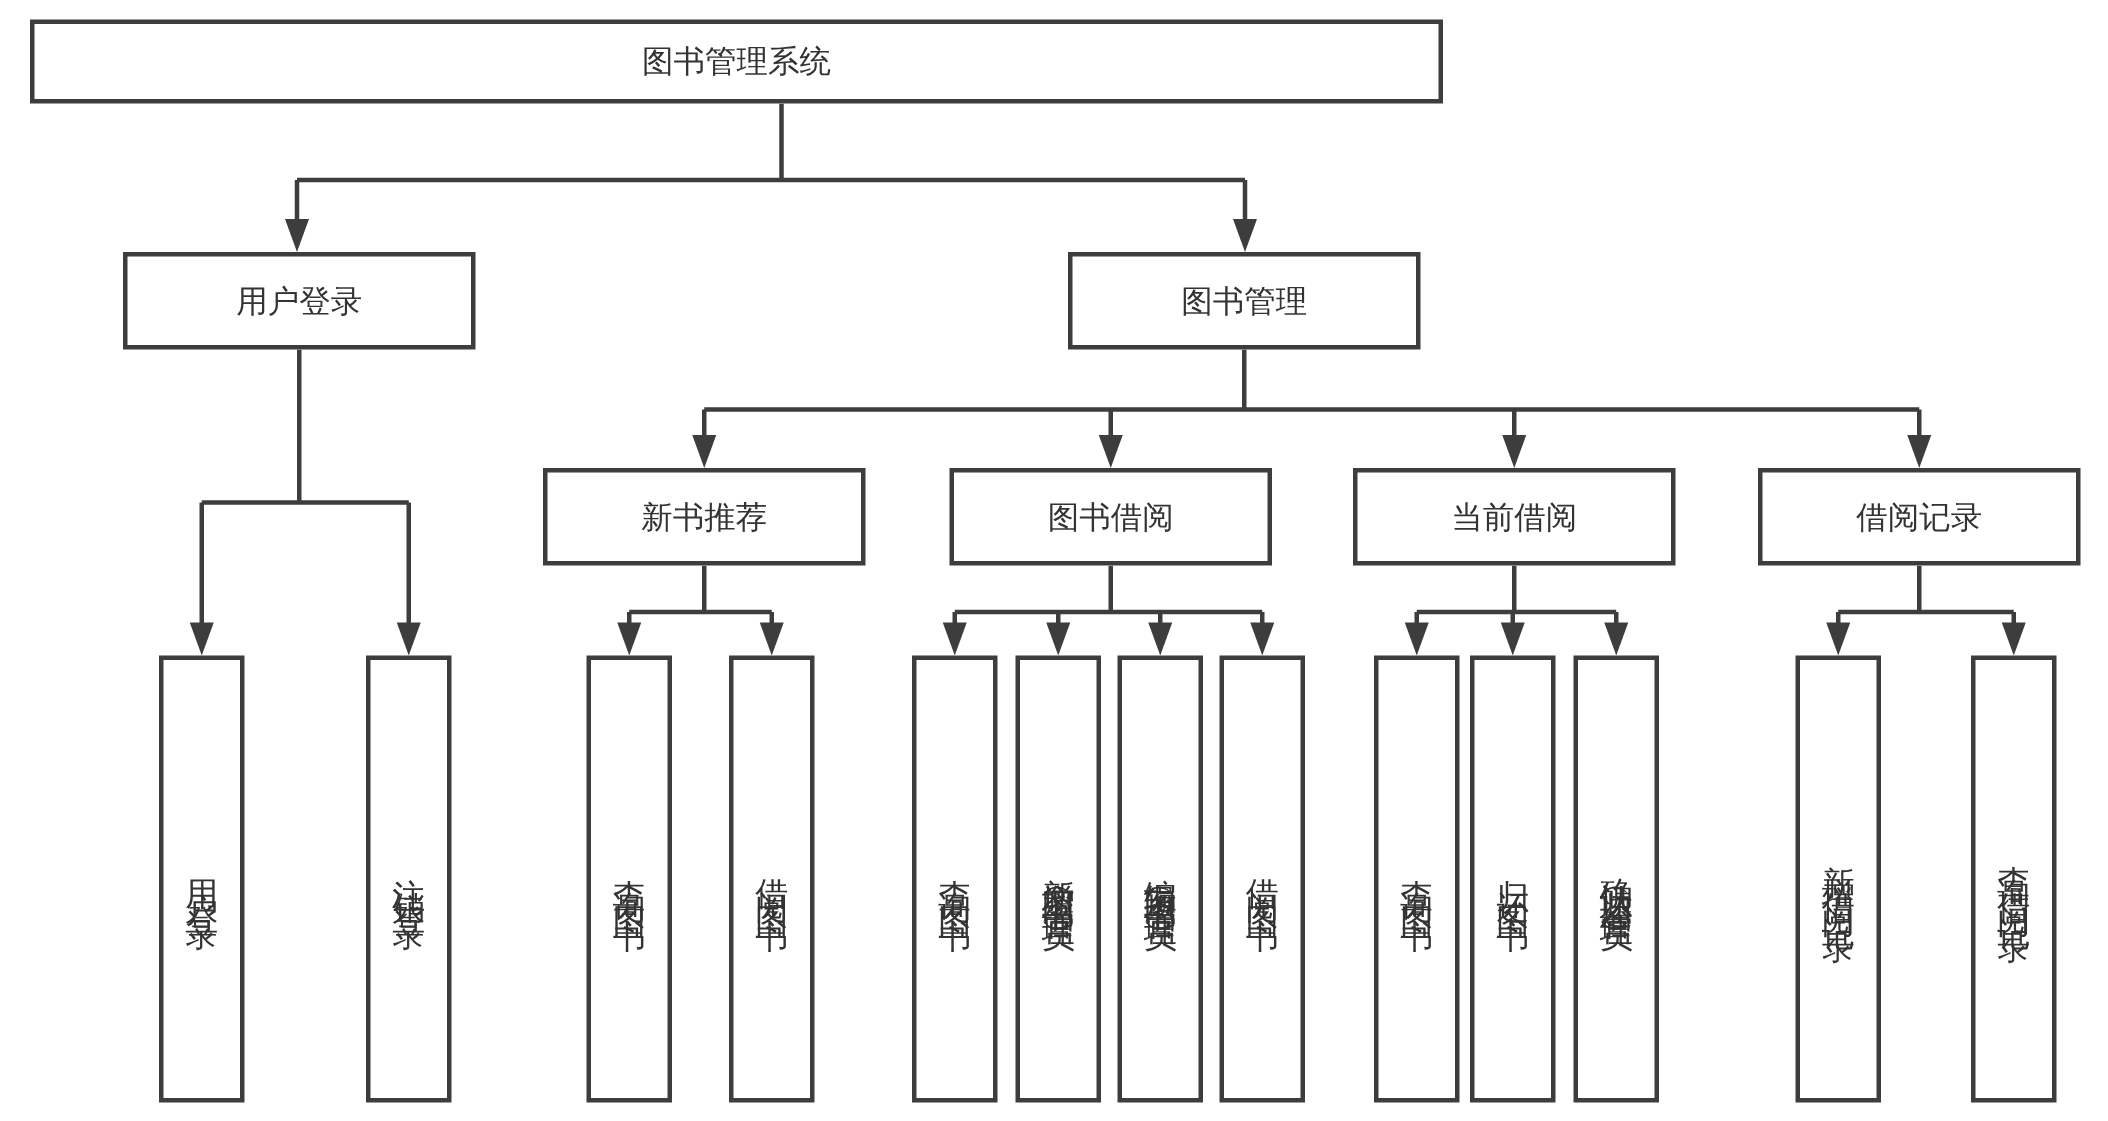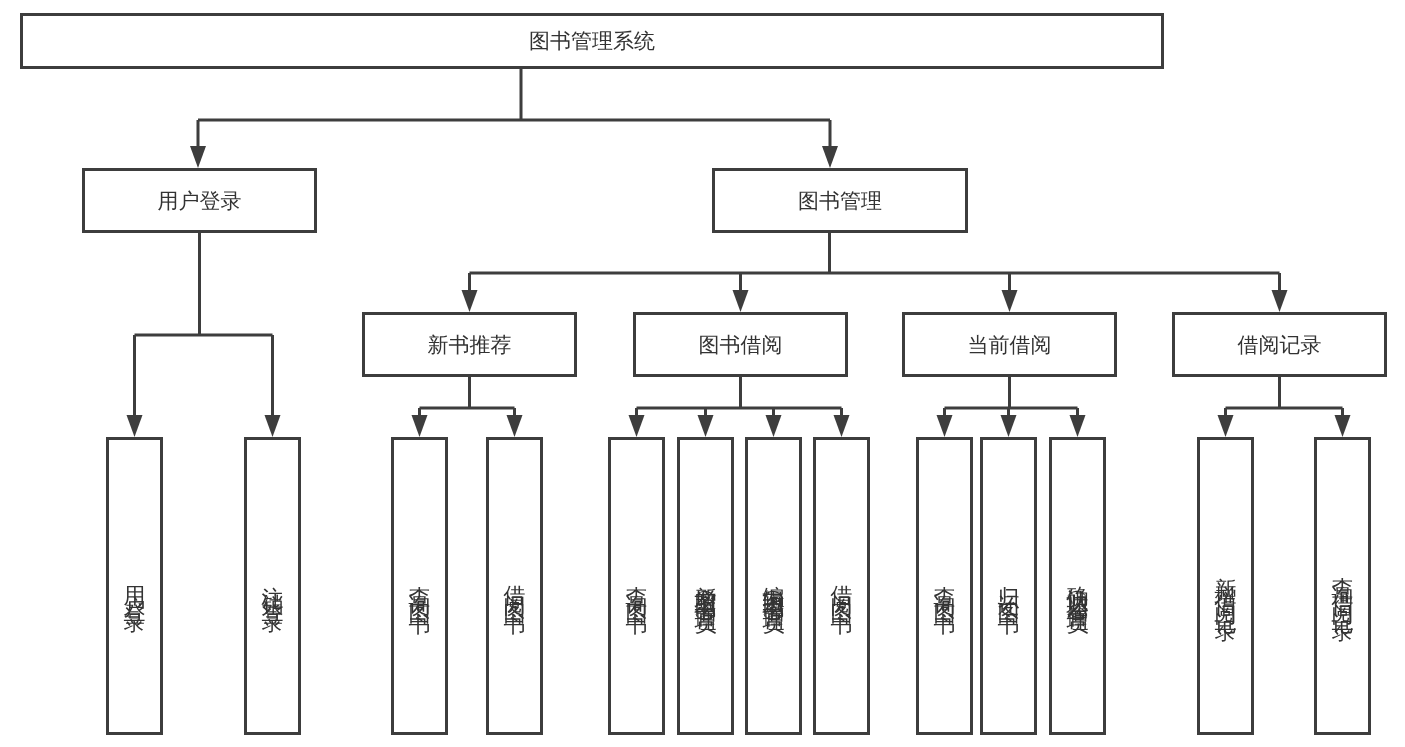--- a/index.html
+++ b/index.html
@@ -70,24 +70,24 @@
       <polygon points="765.5,415 781.5,415 773.5,437"></polygon>
       <polygon points="833.5,415 849.5,415 841.5,437"></polygon>
       <polygon points="936.5,415 952.5,415 944.5,437"></polygon>
       <polygon points="1000.5,415 1016.5,415 1008.5,437"></polygon>
       <polygon points="1069.5,415 1085.5,415 1077.5,437"></polygon>
       <polygon points="1217.5,415 1233.5,415 1225.5,437"></polygon>
       <polygon points="1334.5,415 1350.5,415 1342.5,437"></polygon>
     </g>
   </svg>
 
-  <div class="box root" style="left:20px;top:13px;width:1144px;">图书管理系统</div>
+  <div class="box root" style="left:20px;top:13px;width:942px;">图书管理系统</div>
 
   <div class="box hbox" style="left:82px;top:168px;width:235px;">用户登录</div>
-  <div class="box hbox" style="left:712px;top:168px;width:256px;">图书管理</div>
+  <div class="box hbox" style="left:712px;top:168px;width:235px;">图书管理</div>
 
   <div class="box hbox" style="left:362px;top:312px;width:215px;">新书推荐</div>
   <div class="box hbox" style="left:902px;top:312px;width:215px;">当前借阅</div>
   <div class="box hbox" style="left:633px;top:312px;width:215px;">图书借阅</div>
   <div class="box hbox" style="left:1172px;top:312px;width:215px;">借阅记录</div>
 
   <div class="box leaf" style="left:106px;">用户登录</div>
   <div class="box leaf" style="left:244px;">注销登录</div>
 
   <div class="box leaf" style="left:391px;">查询图书</div>

